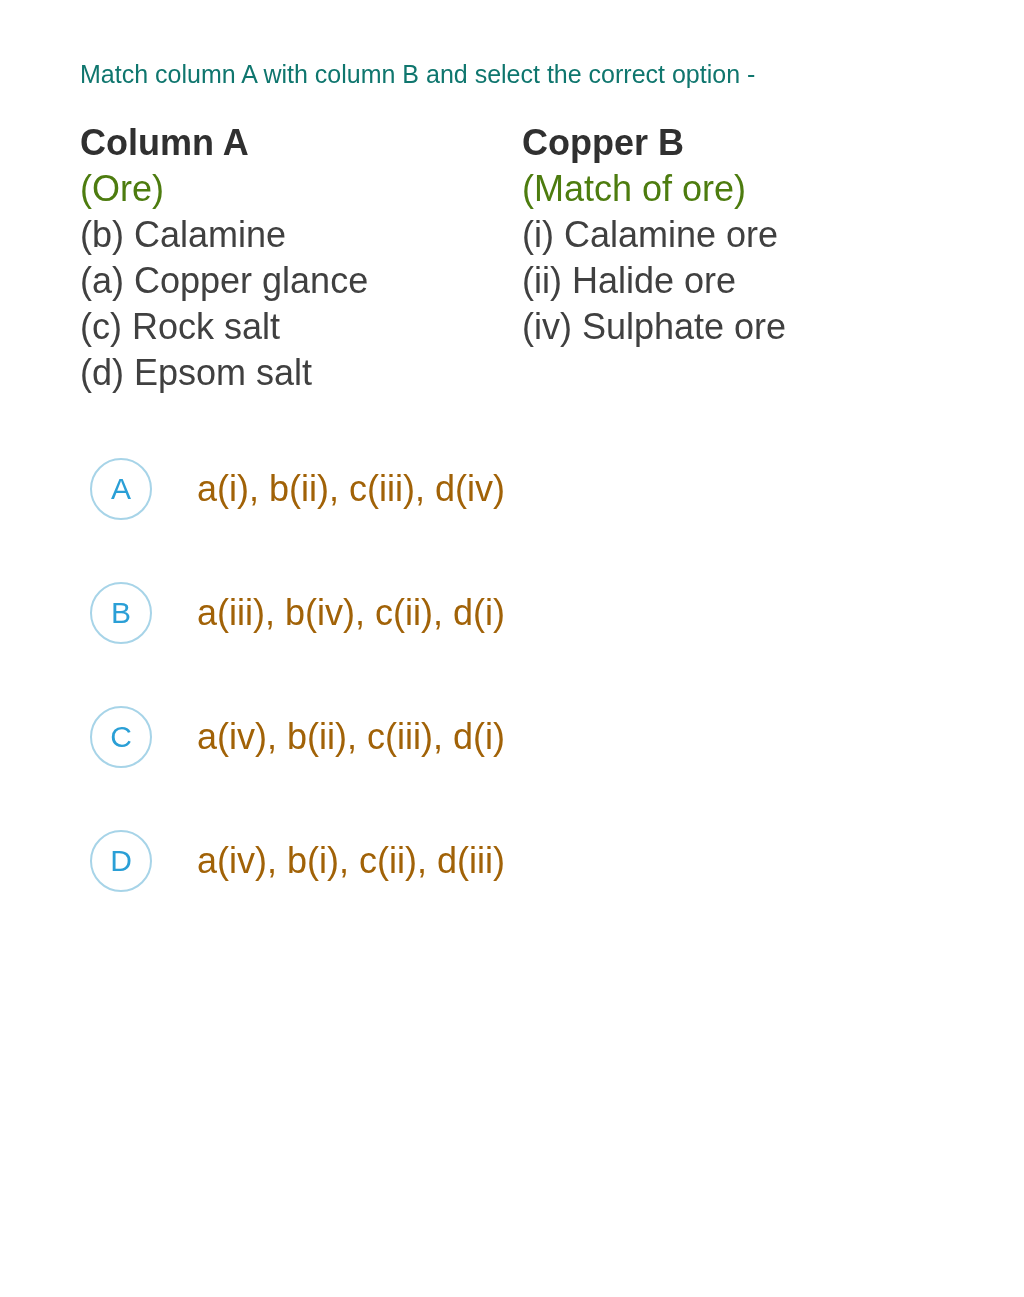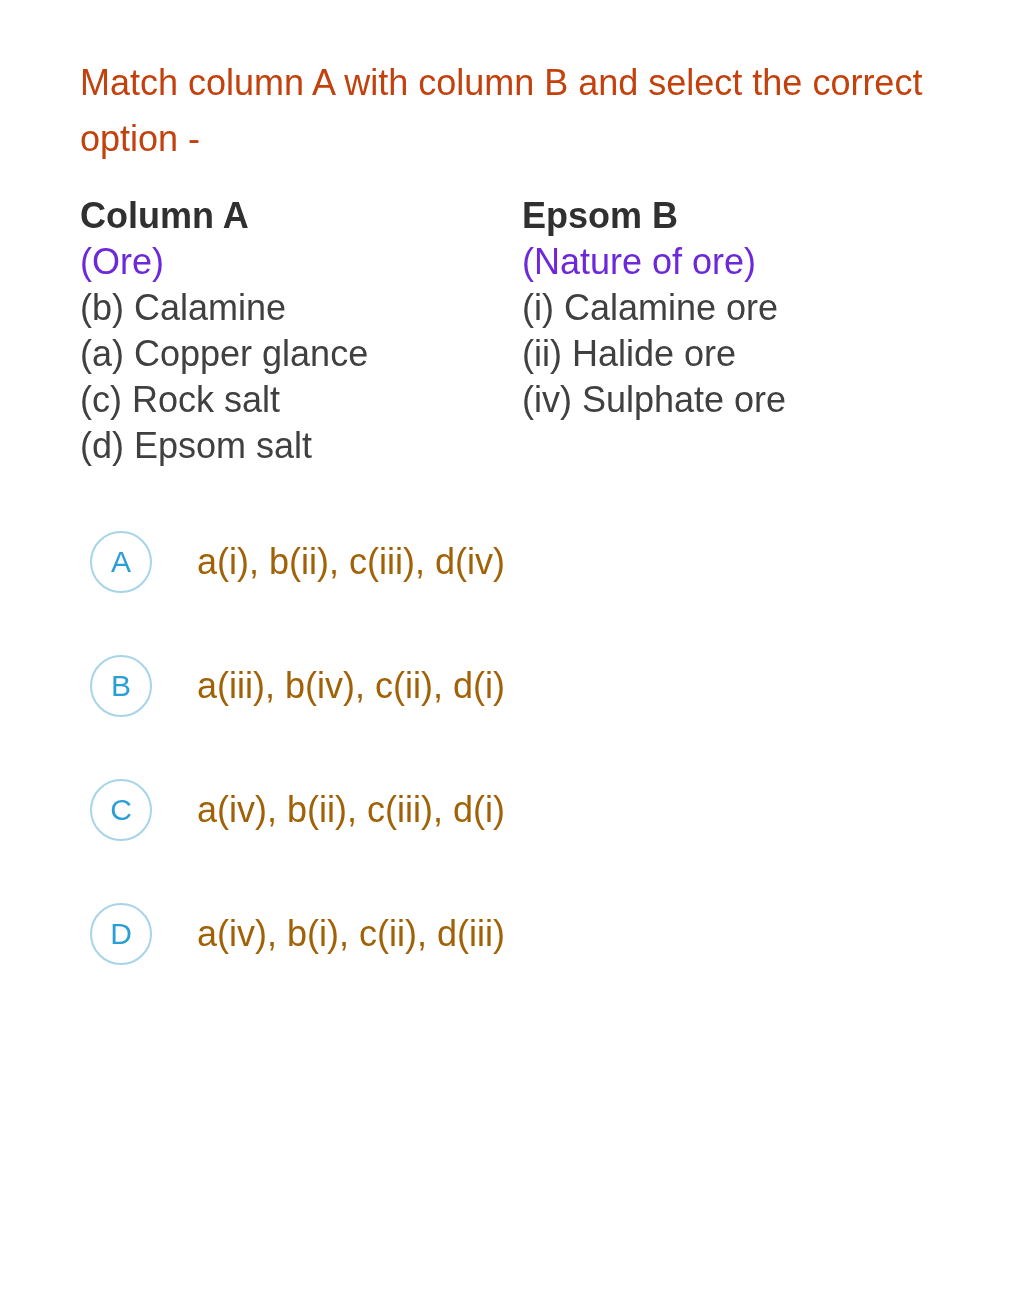--- a/index.html
+++ b/index.html
@@ -8,41 +8,41 @@
       box-sizing: border-box;
     }
     body {
       font-family: Arial, Helvetica, sans-serif;
       background: #ffffff;
       width: 1024px;
       padding: 55px 60px 60px 80px;
       color: #404040;
     }
     .question-prompt {
-      font-size: 36px;
+      font-size: 25px;
       line-height: 1.55;
       margin-bottom: 28px;
-      color: #c2410c;
+      color: #0f766e;
     }
     .columns-wrapper {
       display: flex;
       margin-bottom: 60px;
     }
     .col {
       flex: 1;
     }
     .col-heading {
       font-size: 36px;
       font-weight: bold;
       color: #303030;
       margin-bottom: 4px;
     }
     .col-sub {
       font-size: 36px;
-      color: #6d28d9;
+      color: #4d7c0f;
       margin-bottom: 4px;
     }
     .col-item {
       font-size: 36px;
       color: #404040;
       margin-bottom: 4px;
     }
     .options-block {
       padding-left: 10px;
     }
@@ -77,22 +77,22 @@
 <div class="columns-wrapper">
   <div class="col">
     <div class="col-heading">Column A</div>
     <div class="col-sub">(Ore)</div>
     <div class="col-item">(b) Calamine</div>
     <div class="col-item">(a) Copper glance</div>
     <div class="col-item">(c) Rock salt</div>
     <div class="col-item">(d) Epsom salt</div>
   </div>
   <div class="col">
-    <div class="col-heading">Epsom B</div>
-    <div class="col-sub">(Nature of ore)</div>
+    <div class="col-heading">Copper B</div>
+    <div class="col-sub">(Match of ore)</div>
     <div class="col-item">(i) Calamine ore</div>
     <div class="col-item">(ii) Halide ore</div>
     <div class="col-item">(iv) Sulphate ore</div>
   </div>
 </div>
 
 <div class="options-block">
   <div class="option-row">
     <div class="option-badge">A</div>
     <div class="option-text">a(i), b(ii), c(iii), d(iv)</div>

